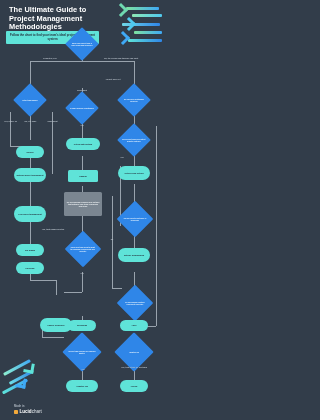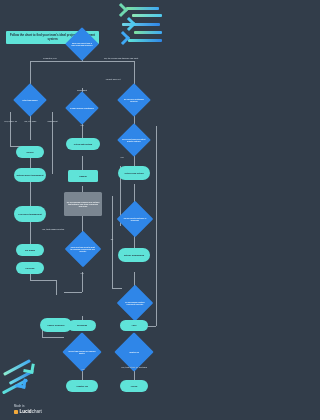--- a/index.html
+++ b/index.html
@@ -101,20 +101,21 @@
 
   <div class="deco" style="left:0px;top:358px;width:44px;height:48px;">
     <div class="streak" style="left:2px;top:8px;width:30px;transform:rotate(-28deg);background:linear-gradient(90deg,#8ef0d0,#3fa9f5);"></div>
     <div class="streak" style="left:8px;top:18px;width:26px;transform:rotate(-28deg);background:linear-gradient(90deg,#6fe0e8,#2f86e8);"></div>
     <div class="streak" style="left:1px;top:27px;width:28px;transform:rotate(-28deg);background:linear-gradient(90deg,#5fe3d8,#3fa9f5);"></div>
     <div class="chev" style="left:24px;top:5px;border-color:#5fe3d8;transform:rotate(100deg);"></div>
     <div class="chev" style="left:16px;top:20px;border-color:#3fa9f5;transform:rotate(100deg);"></div>
   </div>
 
   <div id="header">
+    <div id="title">The Ultimate Guide to Project Management Methodologies</div>
     <div id="subtitle-band">
       <div id="subtitle">Follow the chart to find your team's ideal project management system</div>
     </div>
   </div>
 
   <div>
 
     <div class="conn v" style="left:82px;top:56px;height:5px;"></div>
     <div class="conn h" style="left:30px;top:61px;width:104px;"></div>
     <div class="conn v" style="left:30px;top:61px;height:27px;"></div>

